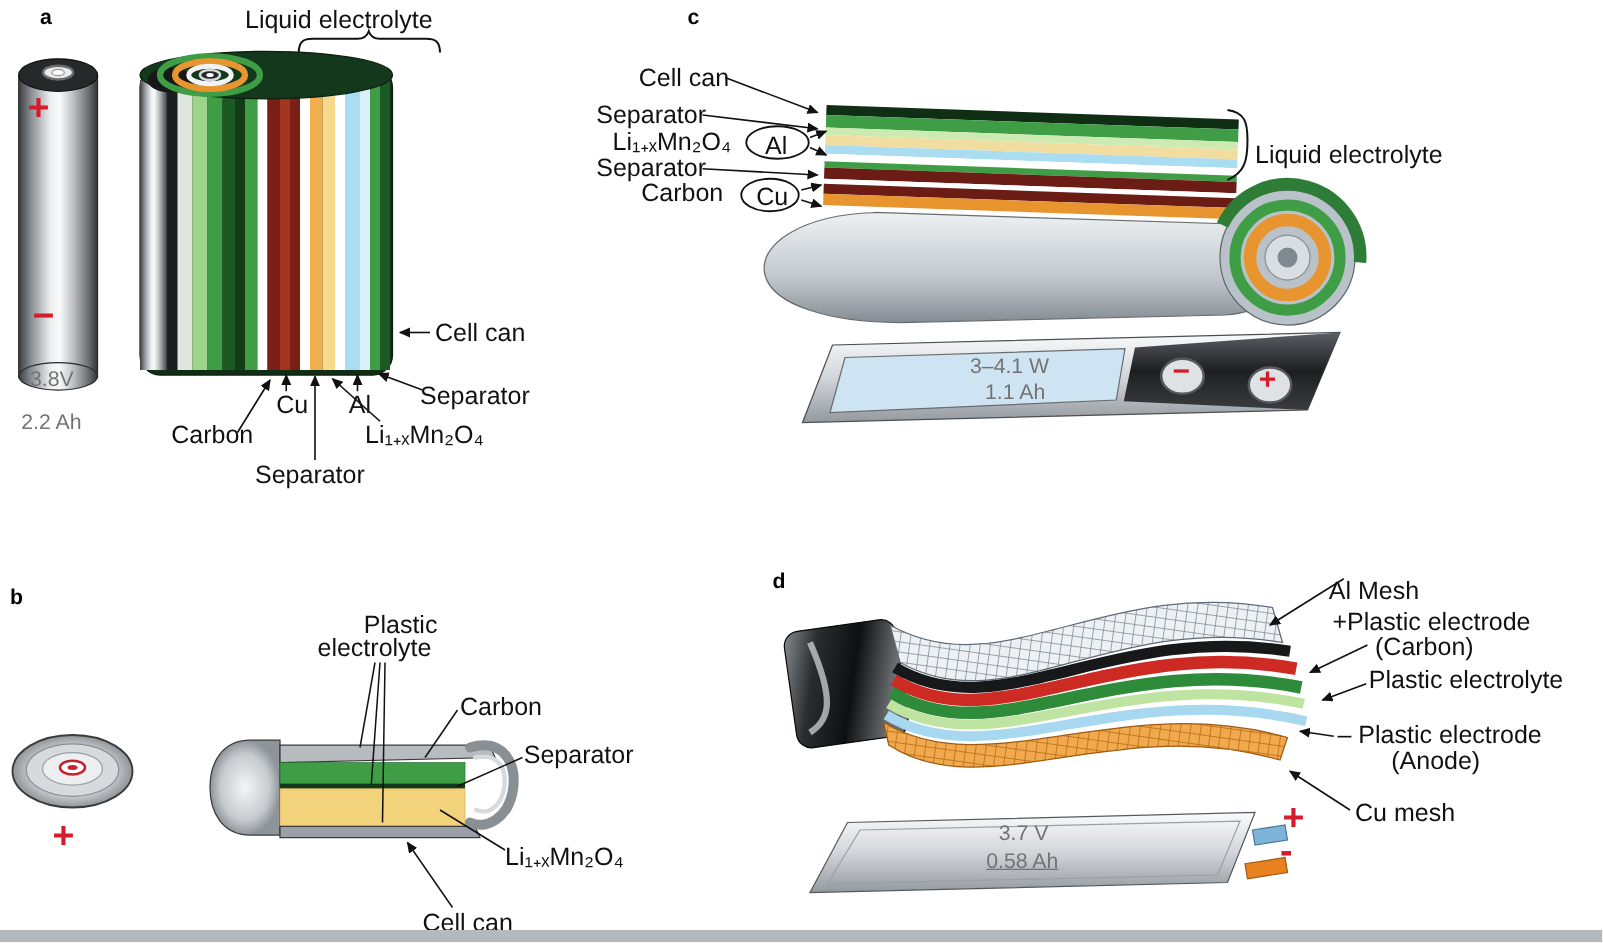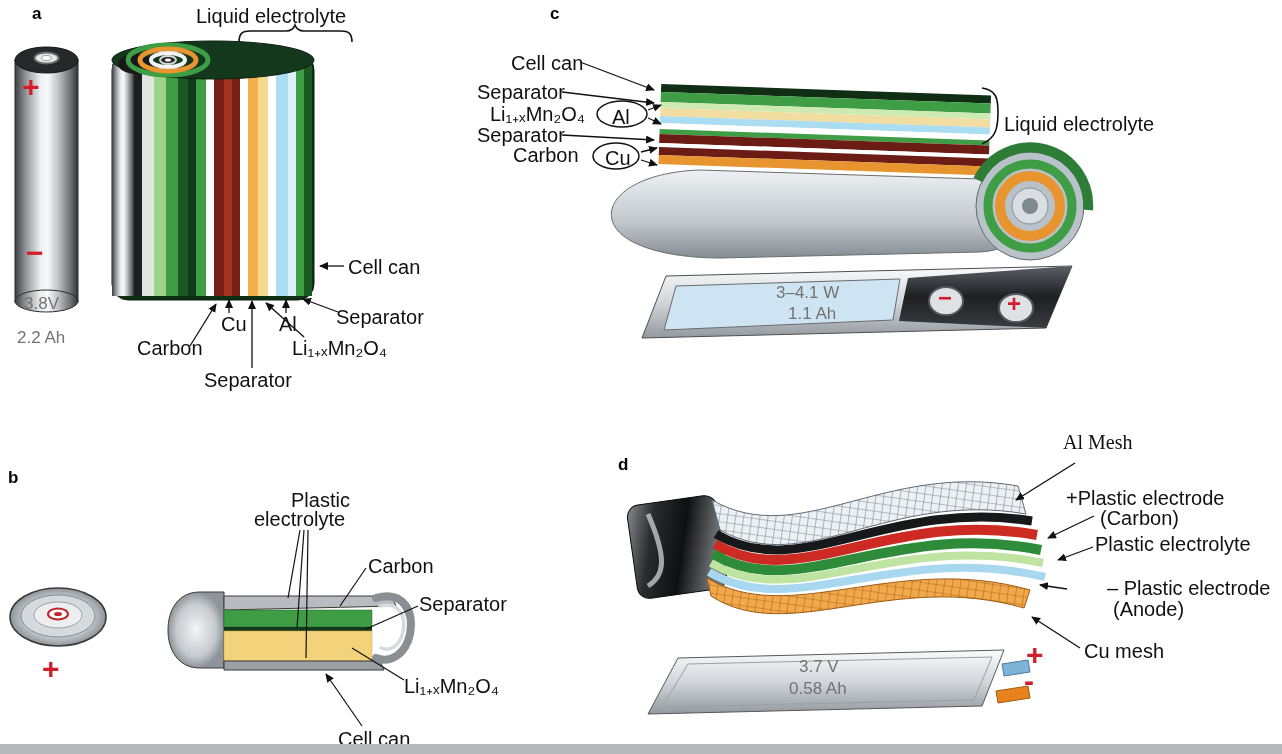--- a/index.html
+++ b/index.html
@@ -252,26 +252,26 @@
   <div class="lbl" style="left:477px;top:124px;">Separator</div>
   <div class="lbl" style="left:513px;top:144px;">Carbon</div>
   <div class="lbl" style="left:605px;top:147px;">Cu</div>
   <div class="lbl" style="left:1004px;top:113px;">Liquid electrolyte</div>
   <div class="lbl val" style="left:776px;top:283px;">3–4.1 W</div>
   <div class="lbl val" style="left:788px;top:304px;">1.1 Ah</div>
   <div class="lbl red sign-md" style="left:938px;top:286px;">−</div>
   <div class="lbl red sign-md" style="left:1007px;top:292px;">+</div>
 
   <div class="lbl panel-letter" style="left:618px;top:455px;">d</div>
-  <div class="lbl" style="left:1063px;top:431px;font-family:Liberation Serif, serif;">Al Mesh</div>
+  <div class="lbl" style="left:1063px;top:462px;">Al Mesh</div>
   <div class="lbl" style="left:1066px;top:487px;">+Plastic electrode</div>
   <div class="lbl" style="left:1100px;top:507px;">(Carbon)</div>
   <div class="lbl" style="left:1095px;top:533px;">Plastic electrolyte</div>
-  <div class="lbl" style="left:1107px;top:577px;">– Plastic electrode</div>
+  <div class="lbl" style="left:1070px;top:577px;">– Plastic electrode</div>
   <div class="lbl" style="left:1113px;top:598px;">(Anode)</div>
   <div class="lbl" style="left:1084px;top:640px;">Cu mesh</div>
   <div class="lbl val" style="left:799px;top:657px;">3.7 V</div>
-  <div class="lbl val" style="left:789px;top:679px;">0.58 Ah</div>
+  <div class="lbl val" style="left:789px;top:679px;text-decoration:underline;">0.58 Ah</div>
   <div class="lbl red sign-lg" style="left:1026px;top:640px;">+</div>
   <div class="lbl red sign-lg" style="left:1024px;top:666px;">-</div>
 
   <div class="bottom-bar"></div>
 </div>
 
 </body></html>

